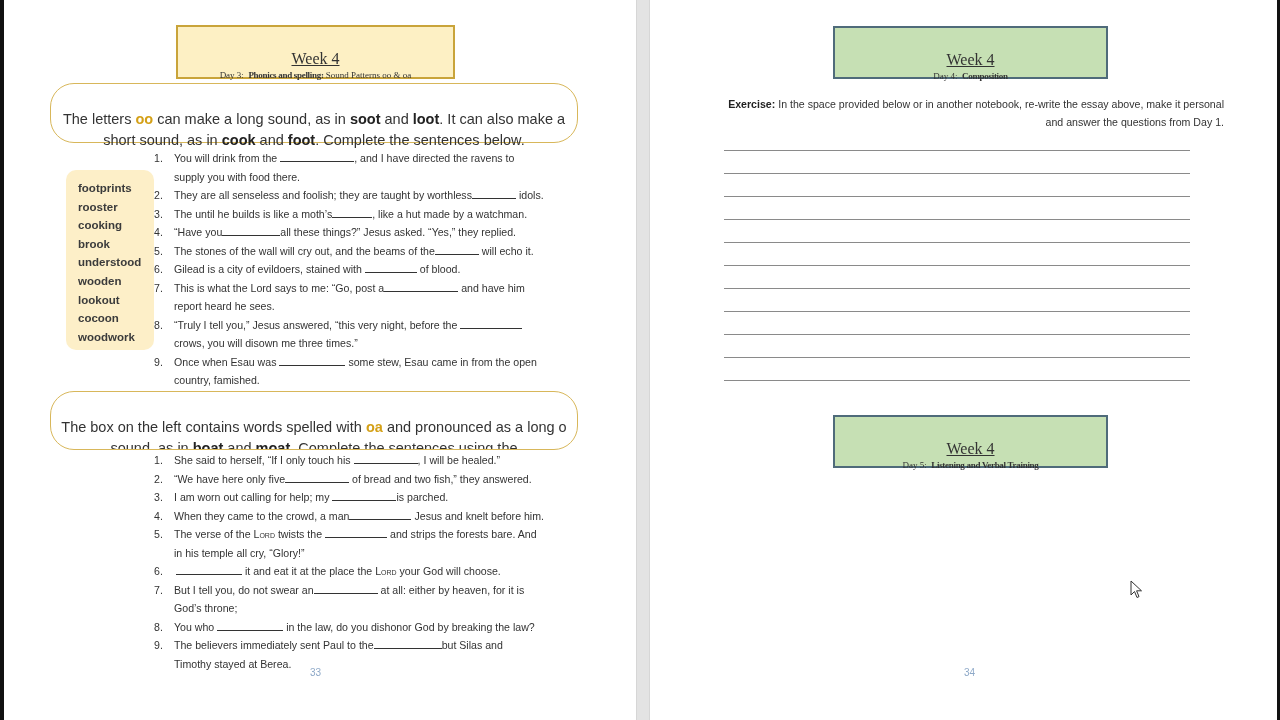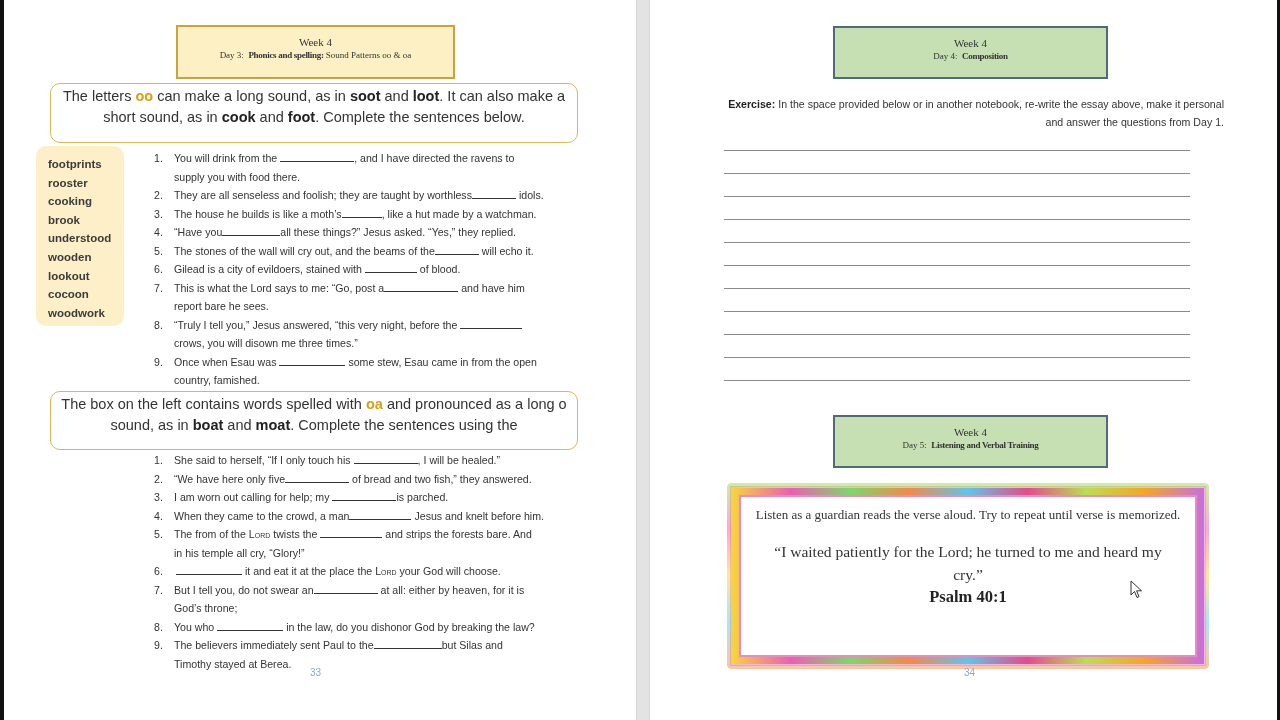--- a/index.html
+++ b/index.html
@@ -13,32 +13,32 @@
     .edge-right { position: absolute; right: 0; top: 0; width: 3px; height: 720px; background: #111; }
     .page { position: absolute; top: 0; height: 720px; background: #fff; }
     .page-left { left: 4px; width: 632px; }
     .page-right { left: 650px; width: 627px; }
     .gutter { position: absolute; left: 636px; top: 0; width: 14px; height: 720px; background: #e3e3e3; border-left: 1px solid #d6d6d6; border-right: 1px solid #d6d6d6; box-sizing: border-box; }
 
     .header-box {
       position: absolute; box-sizing: border-box; text-align: center;
       font-family: "Liberation Serif", serif; color: #333;
     }
-    .header-box .wk { font-size: 11px; margin-top: 9px; display: block; }
+    .header-box .wk { font-size: 16px; text-decoration: underline; margin-top: 23px; display: block; }
     .header-box .day { font-size: 9px; margin-top: 2px; display: block; }
     .header-box .day b { font-weight: bold; letter-spacing: -0.3px; }
     .hb-yellow { left: 176px; top: 25px; width: 279px; height: 54px; background: #fdf0c4; border: 2px solid #c9a43a; }
     .hb-green { width: 275px; height: 53px; background: #c6e0b4; border: 2px solid #4f6b7a; }
     .hb-green1 { left: 183px; top: 26px; }
     .hb-green2 { left: 183px; top: 415px; }
 
     .instr {
       position: absolute; box-sizing: border-box; text-align: center;
-      border: 1.5px solid #d8b75a; border-radius: 10px; background: #fff;
-      font-size: 14.5px; line-height: 21px; color: #333; padding-top: 2px;
+      border: 1.5px solid #d8b75a; border-radius: 24px; background: #fff;
+      font-size: 14.5px; line-height: 21px; color: #333; padding-top: 25px;
     }
     .instr .hl { color: #d4a017; font-weight: bold; }
     .instr b { color: #222; }
     .instr1 { left: 50px; top: 83px; width: 528px; height: 60px; }
     .instr2 { left: 50px; top: 391px; width: 528px; height: 59px; overflow: hidden; }
 
     .wordbox {
       position: absolute; box-sizing: border-box; background: #fdefc8;
       border-radius: 10px; padding-left: 12px;
       font-size: 11.5px; font-weight: bold; color: #3b3b3b;
@@ -100,21 +100,21 @@
       <span>Day 3:</span>&nbsp;
       <b>Phonics and spelling:</b>
       <span>Sound Patterns oo &amp; oa</span>
     </span>
   </div>
 
   <div class="instr instr1" style="left:46px;">
     <span>The letters </span><span class="hl">oo</span><span> can make a long sound, as in </span><b>soot</b><span> and </span><b>loot</b><span>. It can also make a short sound, as in </span><b>cook</b><span> and </span><b>foot</b><span>. Complete the sentences below.</span>
   </div>
 
-  <div class="wordbox wb1" style="left:32px;">
+  <div class="wordbox wb1" style="left:62px;margin-top:24px;">
     <span class="w">footprints</span>
     <span class="w">rooster</span>
     <span class="w">cooking</span>
     <span class="w">brook</span>
     <span class="w">understood</span>
     <span class="w">wooden</span>
     <span class="w">lookout</span>
     <span class="w">cocoon</span>
     <span class="w">woodwork</span>
   </div>
@@ -126,42 +126,42 @@
       <span class="blank" style="width:74px;"></span><span>, and I have directed the ravens to</span><br>
       <span>supply you with food there.</span>
     </div>
     <div class="q">
       <span class="num">2.</span>
       <span>They are all senseless and foolish; they are taught by worthless</span><span class="blank" style="width:44px;"></span>
       <span>idols.</span>
     </div>
     <div class="q">
       <span class="num">3.</span>
-      <span>The house he builds is like a moth’s</span><span class="blank" style="width:40px;"></span><span>, like a hut made by a watchman.</span>
+      <span>The until he builds is like a moth’s</span><span class="blank" style="width:40px;"></span><span>, like a hut made by a watchman.</span>
     </div>
     <div class="q">
       <span class="num">4.</span>
       <span>“Have you</span><span class="blank" style="width:58px;"></span><span>all these things?” Jesus asked. “Yes,” they replied.</span>
     </div>
     <div class="q">
       <span class="num">5.</span>
       <span>The stones of the wall will cry out, and the beams of the</span><span class="blank" style="width:44px;"></span>
       <span>will echo it.</span>
     </div>
     <div class="q">
       <span class="num">6.</span>
       <span>Gilead is a city of evildoers, stained with</span>
       <span class="blank" style="width:52px;"></span>
       <span>of blood.</span>
     </div>
     <div class="q">
       <span class="num">7.</span>
       <span>This is what the Lord says to me: “Go, post a</span><span class="blank" style="width:74px;"></span>
       <span>and have him</span><br>
-      <span>report bare he sees.</span>
+      <span>report heard he sees.</span>
     </div>
     <div class="q">
       <span class="num">8.</span>
       <span>“Truly I tell you,” Jesus answered, “this very night, before the</span>
       <span class="blank" style="width:62px;"></span><br>
       <span>crows, you will disown me three  times.”</span>
     </div>
     <div class="q">
       <span class="num">9.</span>
       <span>Once when Esau was</span>
@@ -192,21 +192,21 @@
       <span>I am worn out calling for help; my</span>
       <span class="blank" style="width:64px;"></span><span>is parched.</span>
     </div>
     <div class="q">
       <span class="num">4.</span>
       <span>When they came to the crowd, a man</span><span class="blank" style="width:62px;"></span>
       <span>Jesus and knelt before him.</span>
     </div>
     <div class="q">
       <span class="num">5.</span>
-      <span>The from of the</span>
+      <span>The verse of the</span>
       <span class="sc">Lord</span>
       <span>twists the</span>
       <span class="blank" style="width:62px;"></span>
       <span>and strips the forests bare. And</span><br>
       <span>in his temple all cry, “Glory!”</span>
     </div>
     <div class="q">
       <span class="num">6.</span>
       <span class="blank" style="width:66px; margin-left:2px;"></span>
       <span>it and eat it at the place the</span>
@@ -264,26 +264,19 @@
   </div>
 
   <div class="header-box hb-green hb-green2">
     <span class="wk">Week 4</span>
     <span class="day">
       <span>Day 5:</span>&nbsp;
       <b>Listening and Verbal Training</b>
     </span>
   </div>
 
-  <div class="verse-frame">
-    <div class="verse-inner">
-      <div class="verse-instr">Listen as a guardian reads the verse aloud. Try to repeat until verse is memorized.</div>
-      <div class="verse-text">“I waited patiently for the Lord; he turned to me and heard my cry.”</div>
-      <div class="verse-ref">Psalm 40:1</div>
-    </div>
-  </div>
 
   <div class="page-num pn-right">34</div>
 </div>
 
 <svg class="cursor" viewBox="0 0 14 20">
   <path d="M1 1 L1 15 L4.5 11.5 L7 17.5 L9 16.6 L6.6 10.8 L11.5 10.8 Z" fill="#fff" stroke="#333" stroke-width="1"></path>
 </svg>
 
 </body></html>

